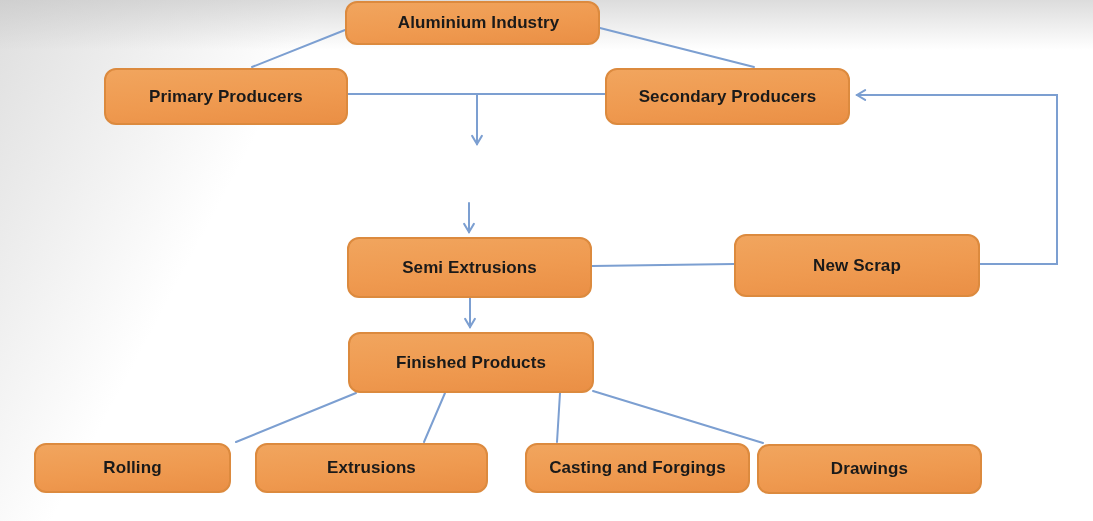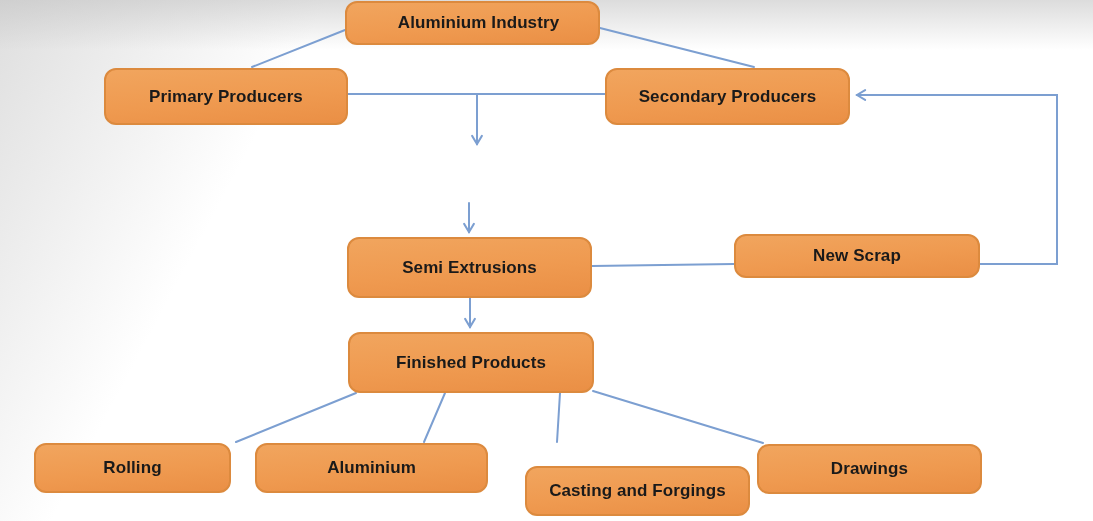--- a/index.html
+++ b/index.html
@@ -58,25 +58,25 @@
     font-weight: bold;
     font-size: 17px;
     letter-spacing: 0.1px;
   }
 
   #n-aluminium-industry   { left: 345px; top: 1px;   width: 255px; height: 44px; padding-left: 12px; }
   #n-primary-producers    { left: 104px; top: 68px;  width: 244px; height: 57px; }
   #n-secondary-producers  { left: 605px; top: 68px;  width: 245px; height: 57px; }
   #n-aluminium-ingots     { left: 347px; top: 148px; width: 245px; height: 55px; }
   #n-semi-fabrication     { left: 347px; top: 237px; width: 245px; height: 61px; }
-  #n-new-scrap            { left: 734px; top: 234px; width: 246px; height: 44px; }
+  #n-new-scrap            { left: 734px; top: 234px; width: 246px; height: 63px; }
   #n-finished-products    { left: 348px; top: 332px; width: 246px; height: 61px; }
   #n-rolling              { left: 10px;  top: 443px; width: 197px; height: 50px; margin-left: 24px; }
   #n-extrusions           { left: 255px; top: 443px; width: 233px; height: 50px; }
-  #n-casting-and-forgings { left: 525px; top: 466px; width: 225px; height: 50px; }
+  #n-casting-and-forgings { left: 525px; top: 443px; width: 225px; height: 50px; }
   #n-drawings             { left: 757px; top: 444px; width: 225px; height: 50px; }
 </style>
 </head>
 <body>
 
 <div class="canvas">
 
   <svg class="wires" viewBox="0 0 1093 521" xmlns="http://www.w3.org/2000/svg">
     <defs>
       <marker id="arrow" viewBox="0 0 12 12" refX="9.5" refY="6" markerWidth="13" markerHeight="13" orient="auto" markerUnits="userSpaceOnUse">
@@ -106,19 +106,19 @@
 
 
   <div class="node" id="n-semi-fabrication">Semi Extrusions</div>
 
   <div class="node" id="n-new-scrap">New Scrap</div>
 
   <div class="node" id="n-finished-products">Finished Products</div>
 
   <div class="node" id="n-rolling">Rolling</div>
 
-  <div class="node" id="n-extrusions">Aluminium</div>
+  <div class="node" id="n-extrusions">Extrusions</div>
 
   <div class="node" id="n-casting-and-forgings">Casting and Forgings</div>
 
   <div class="node" id="n-drawings">Drawings</div>
 
 </div>
 
 </body></html>

